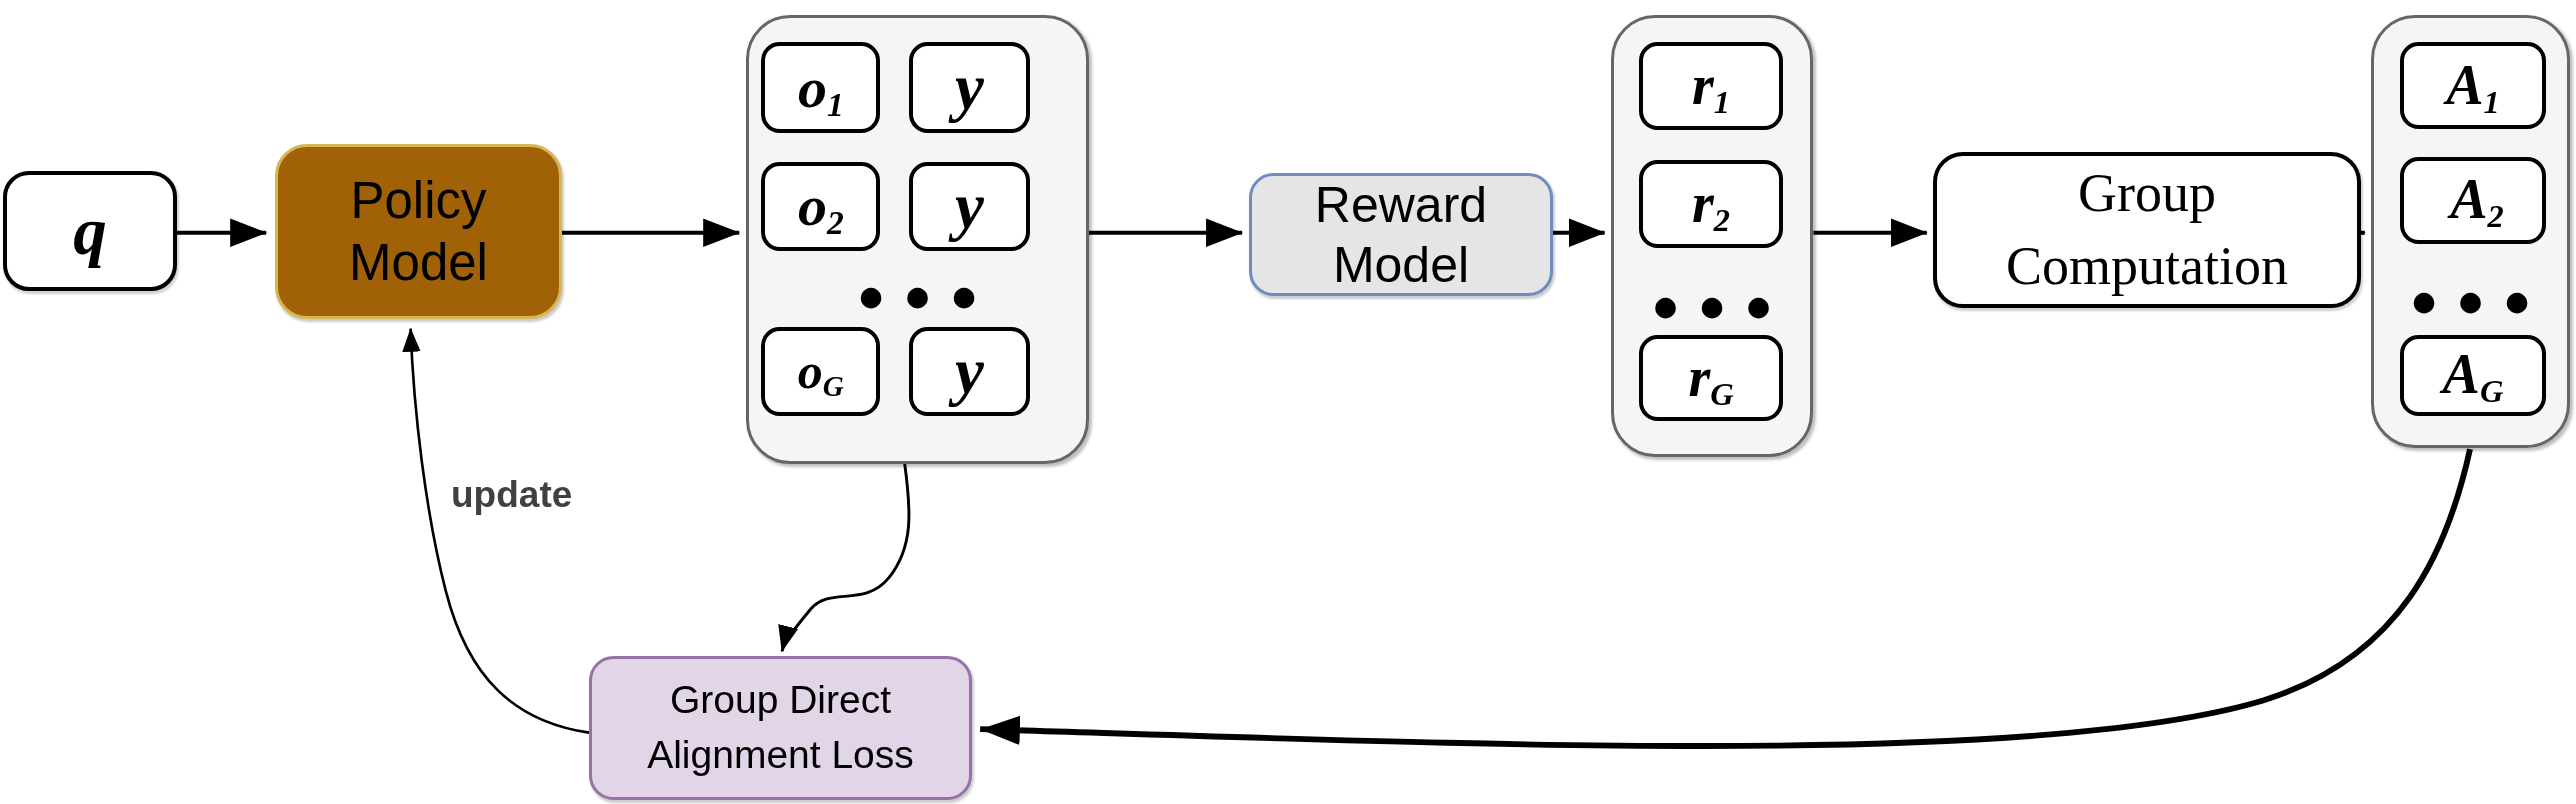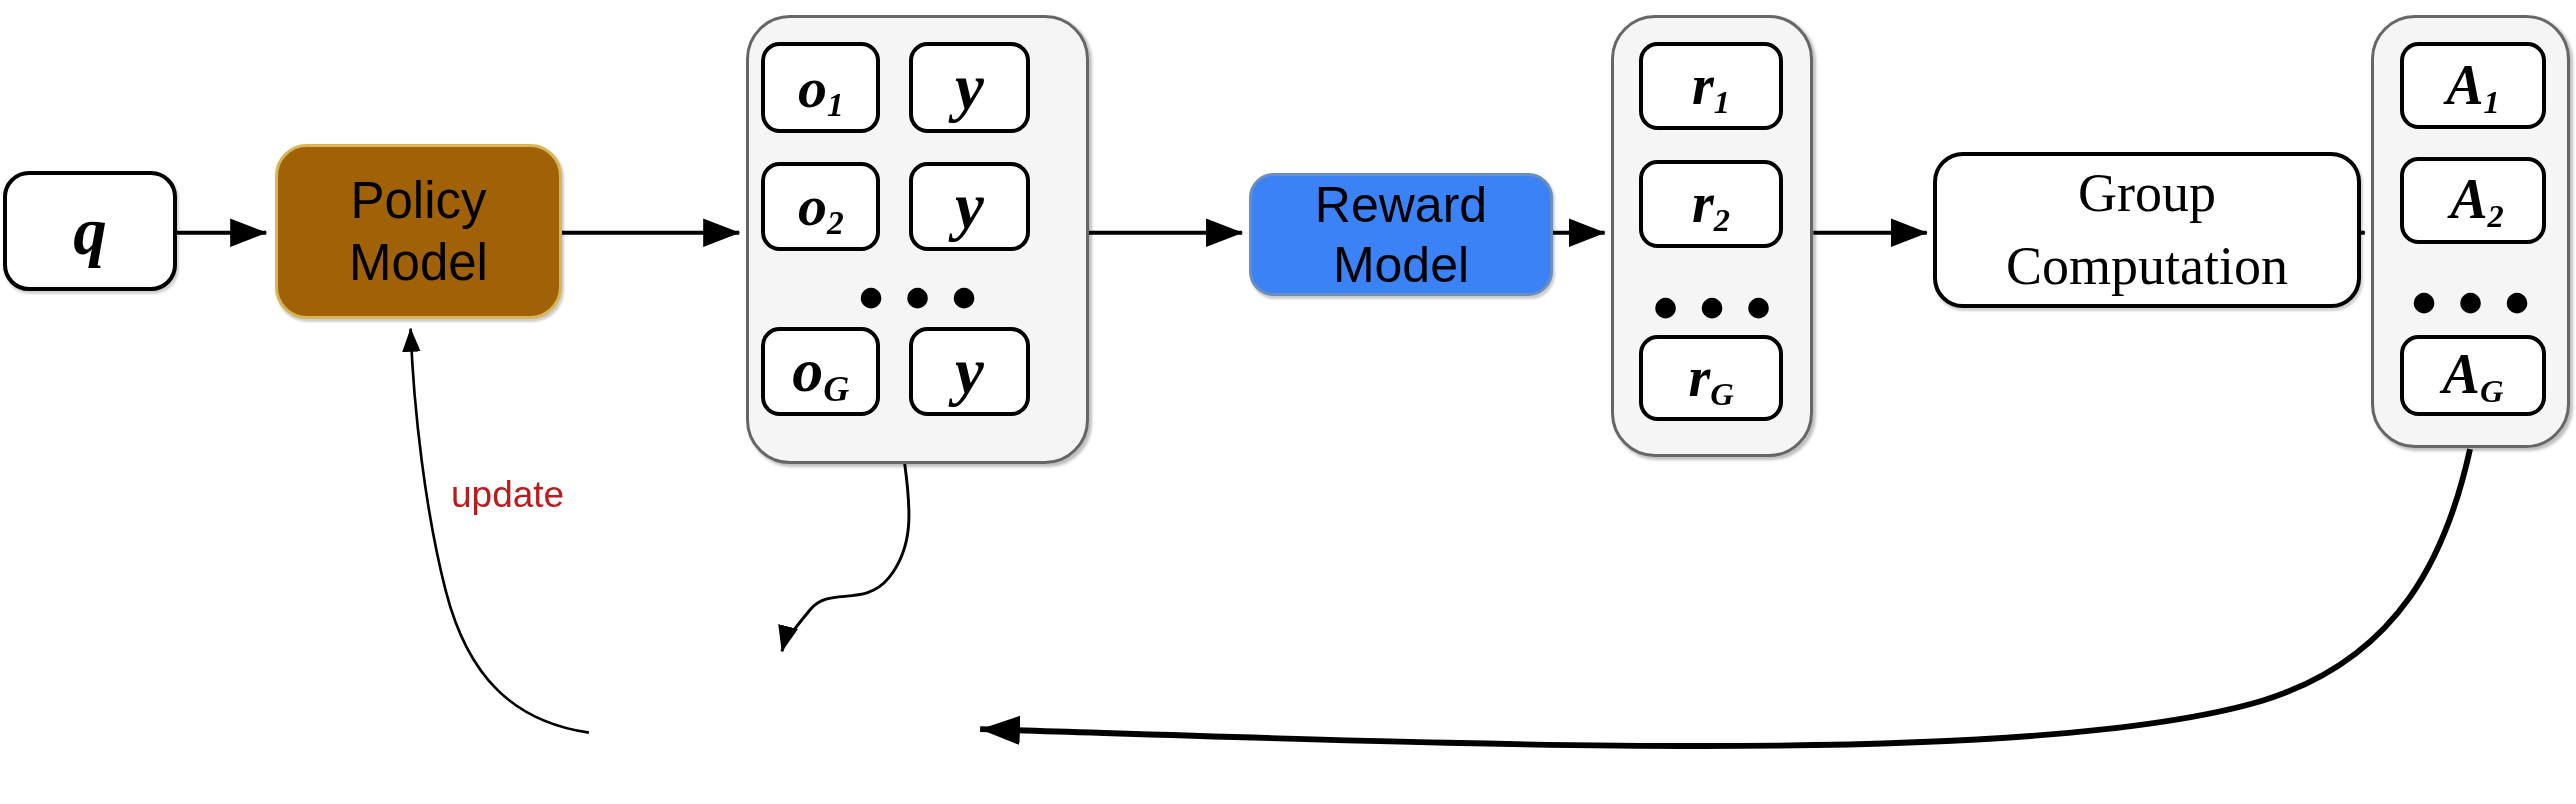--- a/index.html
+++ b/index.html
@@ -9,33 +9,33 @@
   .box{position:absolute;display:flex;align-items:center;justify-content:center;
        box-sizing:border-box;text-align:center;z-index:2;}
   .plain{background:#ffffff;border:4.1px solid #000000;border-radius:26px;
          box-shadow:1.8px 2.3px 2.3px rgba(0,0,0,0.18);}
   .container{background:#f5f5f5;border:3.5px solid #666666;border-radius:44px;
              box-shadow:2.3px 2.9px 2.9px rgba(0,0,0,0.25);}
   .inner-box{position:absolute;display:flex;align-items:center;justify-content:center;
              box-sizing:border-box;background:#ffffff;border:4.1px solid #000000;border-radius:18.7px;}
   .yellow{background:#a16207;border:3.5px solid #d6b656;border-radius:32px;
           box-shadow:1.8px 2.3px 2.3px rgba(0,0,0,0.2);}
-  .blue{background:#3b82f6;border:3.5px solid #6c8ebf;border-radius:24.6px;
+  .blue{background:#e5e5e5;border:3.5px solid #6c8ebf;border-radius:24.6px;
         box-shadow:1.8px 2.3px 2.3px rgba(0,0,0,0.2);}
   .purple{background:#e1d5e7;border:3.5px solid #9673a6;border-radius:24.6px;
           box-shadow:1.8px 2.3px 2.3px rgba(0,0,0,0.2);}
   .sans-label{font-family:"Liberation Sans",sans-serif;color:#000;line-height:1.2;white-space:pre-line;}
   .serif-label{font-family:"Liberation Serif",serif;color:#000;line-height:1.35;white-space:pre-line;}
   .math{font-family:"Liberation Serif","DejaVu Serif",serif;font-style:italic;font-weight:bold;color:#000;}
   .math sub{font-size:0.58em;line-height:1;vertical-align:-0.28em;}
   .dots{position:absolute;left:0;right:0;display:flex;justify-content:center;z-index:2;
         font-size:27px;letter-spacing:0.85em;text-indent:0.85em;color:#000;
         font-family:"DejaVu Sans",sans-serif;}
-  .update-label{position:absolute;z-index:2;font-size:37px;color:#b91c1c;
-                font-family:"Liberation Sans",sans-serif;}
+  .update-label{position:absolute;z-index:2;font-size:37px;color:#404040;
+                font-family:"Liberation Sans",sans-serif;font-weight:bold;}
 </style>
 </head>
 <body>
 
 <div class="canvas">
 
   <svg class="arrows" width="2576" height="804" viewBox="0 0 4405 1375" xmlns="http://www.w3.org/2000/svg">
     <defs>
       <marker id="ah" markerWidth="10" markerHeight="8" refX="8.8" refY="3.5" orient="auto" markerUnits="strokeWidth">
         <path d="M0,0 L9,3.5 L0,7 z" fill="#000000"></path>
@@ -75,21 +75,21 @@
       <span class="math" style="font-size:65px;"><span>y</span></span>
     </div>
     <div class="inner-box" style="left:12.3px;top:144px;width:119px;height:89px;">
       <span class="math" style="font-size:58px;"><span>o</span><sub>2</sub></span>
     </div>
     <div class="inner-box" style="left:160px;top:144px;width:121px;height:89px;">
       <span class="math" style="font-size:65px;"><span>y</span></span>
     </div>
     <div class="dots" style="top:262px;">●●●</div>
     <div class="inner-box" style="left:12.3px;top:309px;width:119px;height:89px;">
-      <span class="math" style="font-size:62px;"><span>o</span><sub>G</sub></span>
+      <span class="math" style="font-size:50px;"><span>o</span><sub>G</sub></span>
     </div>
     <div class="inner-box" style="left:160px;top:309px;width:121px;height:89px;">
       <span class="math" style="font-size:65px;"><span>y</span></span>
     </div>
   </div>
 
   <div class="box blue" style="left:1249px;top:173px;width:304px;height:123px;">
     <span class="sans-label" style="font-size:50px;">Reward
 Model</span>
   </div>
@@ -118,17 +118,21 @@
     </div>
     <div class="inner-box" style="left:26px;top:139px;width:146px;height:87px;padding-left:8px;">
       <span class="math" style="font-size:56px;"><span>A</span><sub>2</sub></span>
     </div>
     <div class="dots" style="top:267px;">●●●</div>
     <div class="inner-box" style="left:26px;top:317px;width:146px;height:81px;">
       <span class="math" style="font-size:56px;"><span>A</span><sub>G</sub></span>
     </div>
   </div>
 
+  <div class="box purple" style="left:589px;top:656px;width:383px;height:144px;">
+    <span class="sans-label" style="font-size:39px;line-height:1.4;">Group Direct
+Alignment Loss</span>
+  </div>
 
   <div class="update-label" style="left:451px;top:474px;">update</div>
 
 </div>
 
 
 </body></html>

